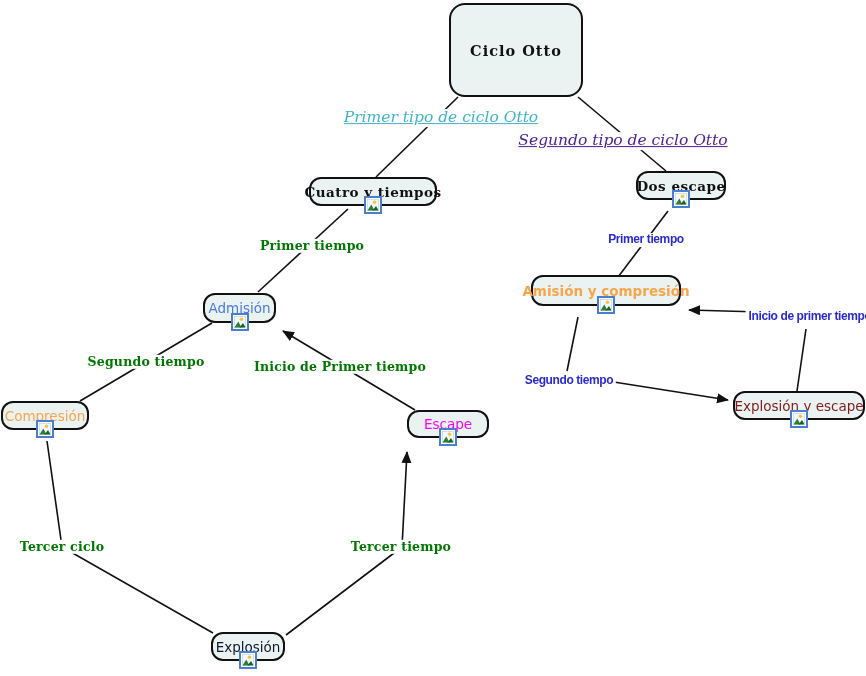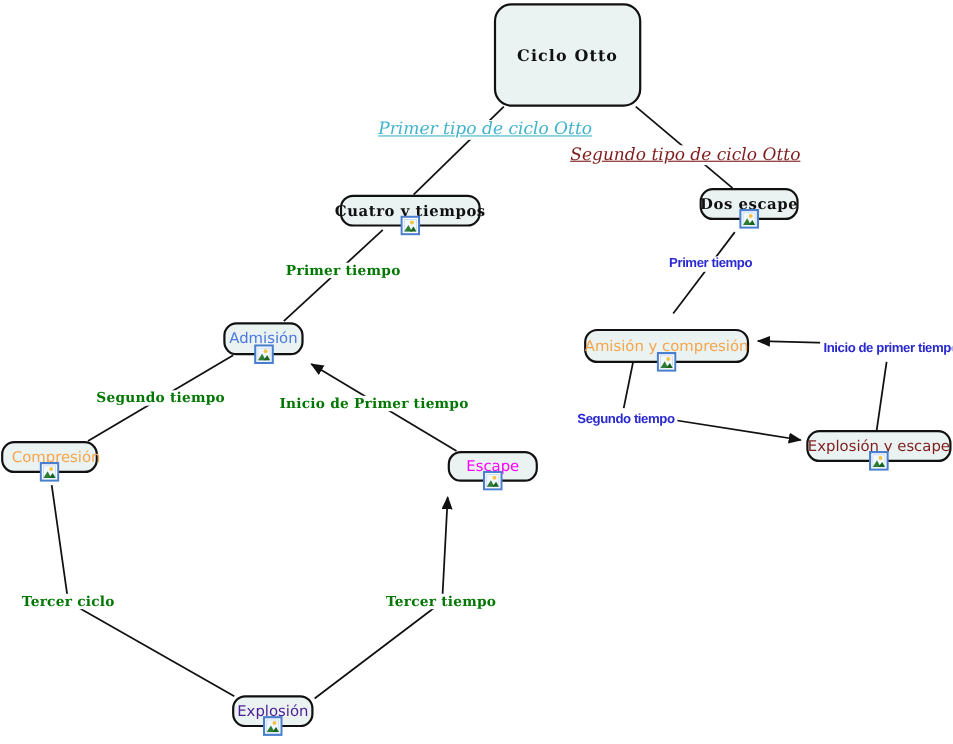--- a/index.html
+++ b/index.html
@@ -82,71 +82,71 @@
       <span class="node-label-plain" style="color: rgb(74, 121, 224);">Admisión</span>
   <span class="res-icon"><svg width="18" height="18" viewBox="0 0 18 18">
           <rect x="1" y="1" width="16" height="16" fill="#ffffff" stroke="#4a7fd0" stroke-width="2"></rect>
           <rect x="3.5" y="3.5" width="11" height="11" fill="#f2f8ff" stroke="#b9cfe8" stroke-width="0.6"></rect>
           <circle cx="10.5" cy="6.3" r="1.8" fill="#f6c445"></circle>
           <path d="M3.5 14.5 L7.3 8.5 L10.5 14.5 Z" fill="#2e7d32"></path>
           <path d="M8.5 14.5 L12 10 L14.5 14.5 Z" fill="#17641d"></path>
         </svg></span>
 </div>
     <div class="node" style="left: 1px; top: 401px; width: 88px; height: 29px;">
-      <span class="node-label-plain" style="color: rgb(247, 165, 75); padding-left: 12px;">Compresión</span>
+      <span class="node-label-plain" style="color: rgb(247, 165, 75);">Compresión</span>
   <span class="res-icon"><svg width="18" height="18" viewBox="0 0 18 18">
           <rect x="1" y="1" width="16" height="16" fill="#ffffff" stroke="#4a7fd0" stroke-width="2"></rect>
           <rect x="3.5" y="3.5" width="11" height="11" fill="#f2f8ff" stroke="#b9cfe8" stroke-width="0.6"></rect>
           <circle cx="10.5" cy="6.3" r="1.8" fill="#f6c445"></circle>
           <path d="M3.5 14.5 L7.3 8.5 L10.5 14.5 Z" fill="#2e7d32"></path>
           <path d="M8.5 14.5 L12 10 L14.5 14.5 Z" fill="#17641d"></path>
         </svg></span>
 </div>
     <div class="node" style="left: 407px; top: 410px; width: 82px; height: 28px;">
       <span class="node-label-plain" style="color: rgb(255, 0, 255);">Escape</span>
   <span class="res-icon"><svg width="18" height="18" viewBox="0 0 18 18">
           <rect x="1" y="1" width="16" height="16" fill="#ffffff" stroke="#4a7fd0" stroke-width="2"></rect>
           <rect x="3.5" y="3.5" width="11" height="11" fill="#f2f8ff" stroke="#b9cfe8" stroke-width="0.6"></rect>
           <circle cx="10.5" cy="6.3" r="1.8" fill="#f6c445"></circle>
           <path d="M3.5 14.5 L7.3 8.5 L10.5 14.5 Z" fill="#2e7d32"></path>
           <path d="M8.5 14.5 L12 10 L14.5 14.5 Z" fill="#17641d"></path>
         </svg></span>
 </div>
     <div class="node" style="left: 211px; top: 632px; width: 74px; height: 29px;">
-      <span class="node-label-plain" style="color: #4c1d95;">Explosión</span>
+      <span class="node-label-plain" style="color: #0f172a;">Explosión</span>
   <span class="res-icon"><svg width="18" height="18" viewBox="0 0 18 18">
           <rect x="1" y="1" width="16" height="16" fill="#ffffff" stroke="#4a7fd0" stroke-width="2"></rect>
           <rect x="3.5" y="3.5" width="11" height="11" fill="#f2f8ff" stroke="#b9cfe8" stroke-width="0.6"></rect>
           <circle cx="10.5" cy="6.3" r="1.8" fill="#f6c445"></circle>
           <path d="M3.5 14.5 L7.3 8.5 L10.5 14.5 Z" fill="#2e7d32"></path>
           <path d="M8.5 14.5 L12 10 L14.5 14.5 Z" fill="#17641d"></path>
         </svg></span>
 </div>
-    <div class="node" style="left: 531px; top: 299px; width: 150px; height: 31px;">
+    <div class="node" style="left: 531px; top: 275px; width: 150px; height: 31px; font-weight: bold;">
       <span class="node-label-plain" style="color: rgb(247, 165, 75);">Amisión y compresión</span>
   <span class="res-icon"><svg width="18" height="18" viewBox="0 0 18 18">
           <rect x="1" y="1" width="16" height="16" fill="#ffffff" stroke="#4a7fd0" stroke-width="2"></rect>
           <rect x="3.5" y="3.5" width="11" height="11" fill="#f2f8ff" stroke="#b9cfe8" stroke-width="0.6"></rect>
           <circle cx="10.5" cy="6.3" r="1.8" fill="#f6c445"></circle>
           <path d="M3.5 14.5 L7.3 8.5 L10.5 14.5 Z" fill="#2e7d32"></path>
           <path d="M8.5 14.5 L12 10 L14.5 14.5 Z" fill="#17641d"></path>
         </svg></span>
 </div>
     <div class="node" style="left: 733px; top: 391px; width: 132px; height: 29px;">
       <span class="node-label-plain" style="color: #7f1d1d;">Explosión y escape</span>
   <span class="res-icon"><svg width="18" height="18" viewBox="0 0 18 18">
           <rect x="1" y="1" width="16" height="16" fill="#ffffff" stroke="#4a7fd0" stroke-width="2"></rect>
           <rect x="3.5" y="3.5" width="11" height="11" fill="#f2f8ff" stroke="#b9cfe8" stroke-width="0.6"></rect>
           <circle cx="10.5" cy="6.3" r="1.8" fill="#f6c445"></circle>
           <path d="M3.5 14.5 L7.3 8.5 L10.5 14.5 Z" fill="#2e7d32"></path>
           <path d="M8.5 14.5 L12 10 L14.5 14.5 Z" fill="#17641d"></path>
         </svg></span>
 </div>
     <div class="link-label ll-script" style="left: 441px; top: 118px; color: rgb(63, 179, 204);">Primer tipo de ciclo Otto</div>
-    <div class="link-label ll-script" style="left: 623px; top: 141px; color: #7f1d1d;">Segundo tipo de ciclo Otto</div>
+    <div class="link-label ll-script" style="left: 623px; top: 141px; color: #4c1d95;">Segundo tipo de ciclo Otto</div>
     <div class="link-label ll-gothic" style="left: 312px; top: 246px; color: rgb(0, 119, 0);">Primer tiempo</div>
     <div class="link-label ll-gothic" style="left: 146px; top: 362px; color: rgb(0, 119, 0);">Segundo tiempo</div>
     <div class="link-label ll-gothic" style="left: 340px; top: 367px; color: rgb(0, 119, 0);">Inicio de Primer tiempo</div>
     <div class="link-label ll-gothic" style="left: 62px; top: 547px; color: rgb(0, 119, 0);">Tercer ciclo</div>
     <div class="link-label ll-gothic" style="left: 401px; top: 547px; color: rgb(0, 119, 0);">Tercer tiempo</div>
     <div class="link-label ll-narrow" style="left: 646px; top: 240px; color: rgb(42, 42, 208);">Primer tiempo</div>
     <div class="link-label ll-narrow" style="left: 810px; top: 317px; color: rgb(42, 42, 208);">Inicio de primer tiempo</div>
     <div class="link-label ll-narrow" style="left: 569px; top: 381px; color: rgb(42, 42, 208);">Segundo tiempo</div>
   </div>
 

